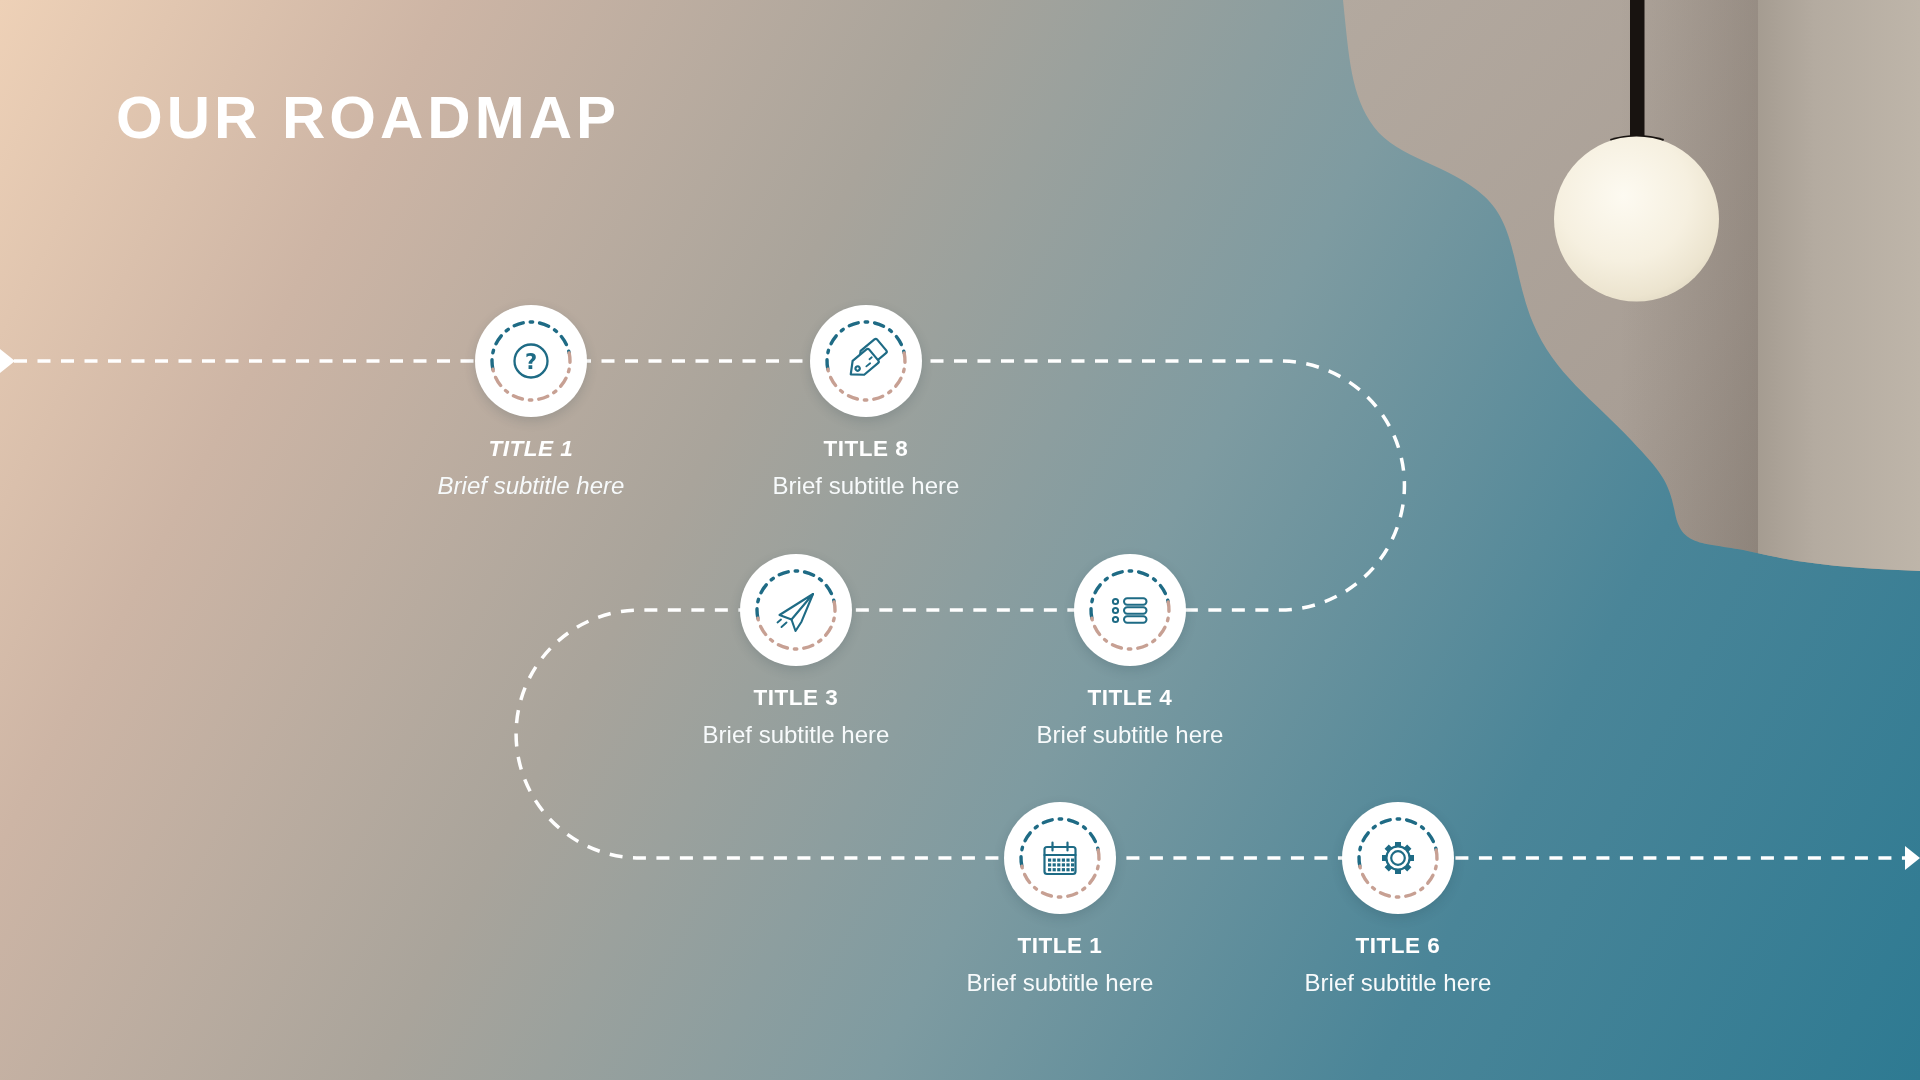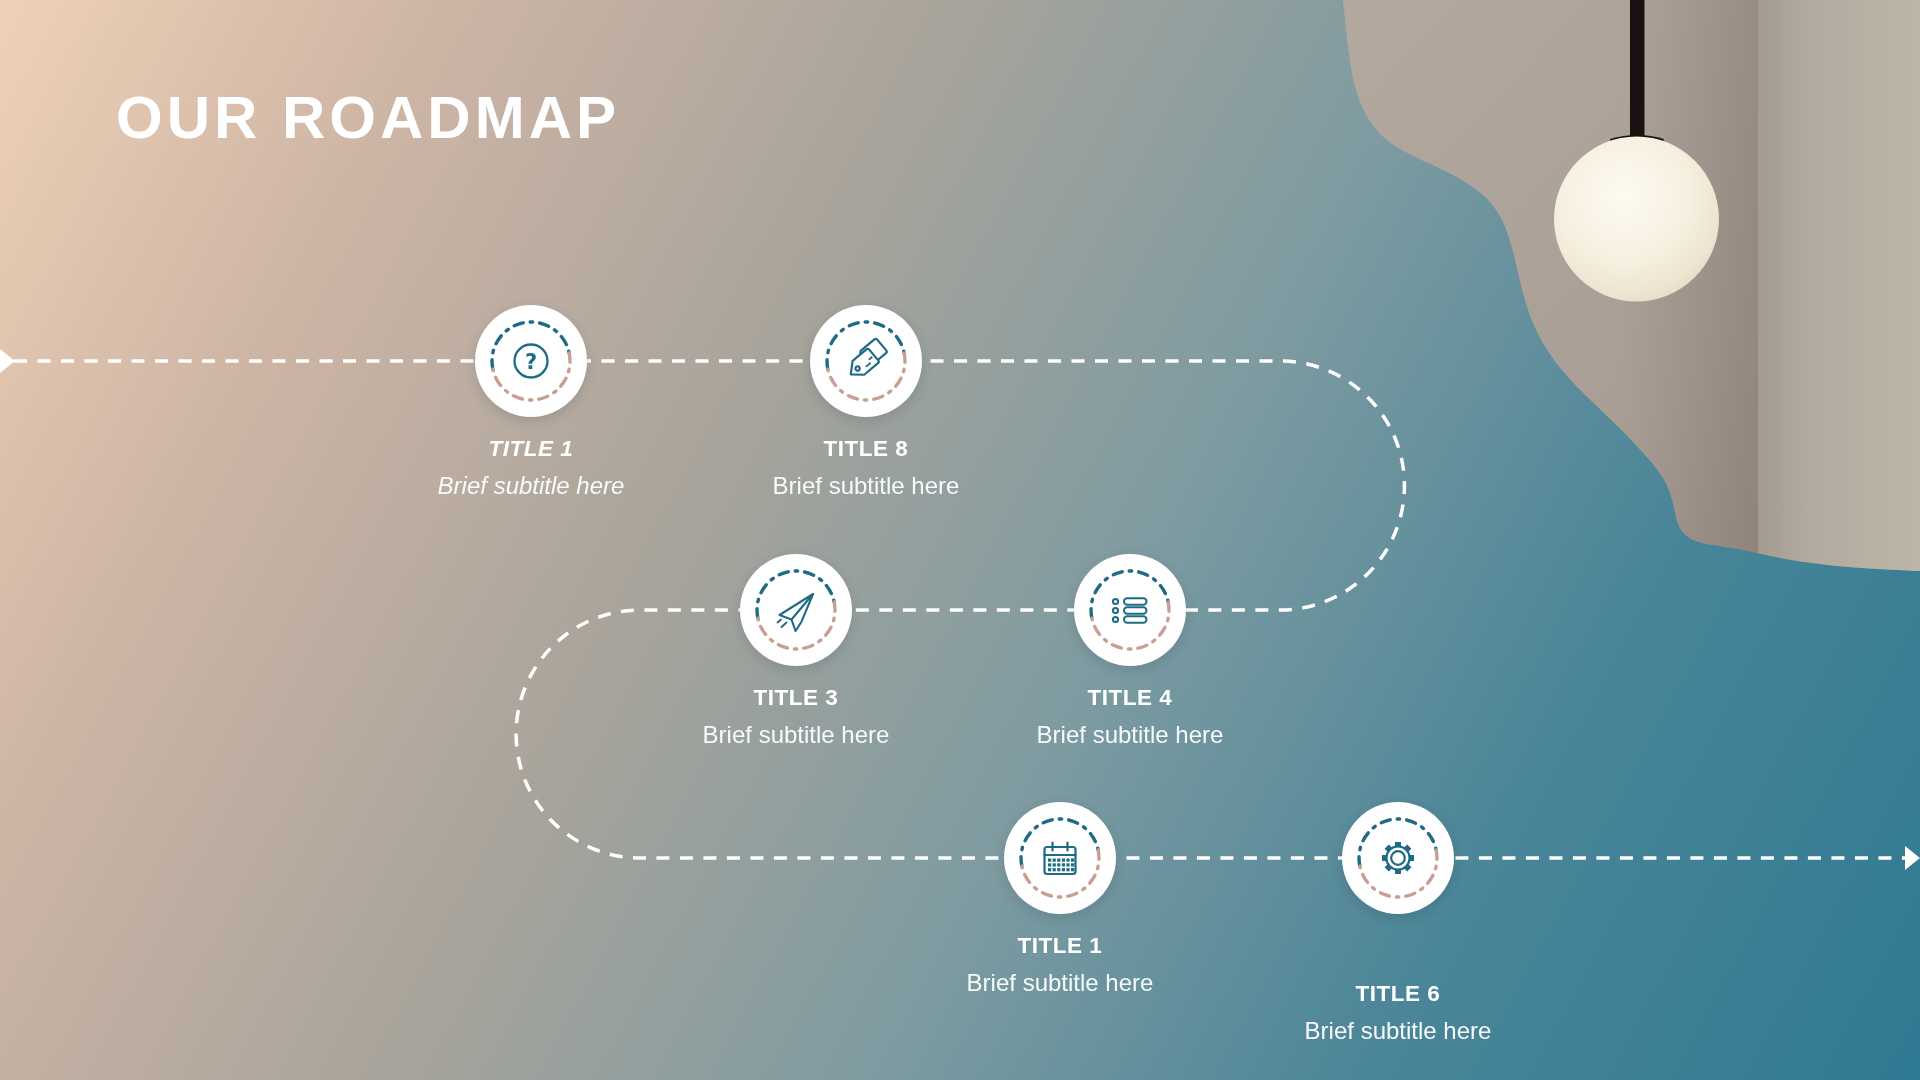--- a/index.html
+++ b/index.html
@@ -199,18 +199,18 @@
       </g>
       <g>
         <g stroke="#1e6b85" stroke-width="6">
           <path d="M66 56 H72 M63.07 63.07 L67.31 67.31 M56 66 V72 M48.93 63.07 L44.69 67.31 M46 56 H40 M48.93 48.93 L44.69 44.69 M56 46 V40 M63.07 48.93 L67.31 44.69"></path>
         </g>
         <circle cx="56" cy="56" r="11.6" fill="#ffffff" stroke="#1e6b85" stroke-width="2.2"></circle>
         <circle cx="56" cy="56" r="6.8" fill="#ffffff" stroke="#1e6b85" stroke-width="2.2"></circle>
       </g>
     </svg>
   </div>
-  <div class="label" style="left:1398px;top:935px;margin-top:48px;">
+  <div class="label" style="left:1398px;top:935px;">
     <p class="t">TITLE 6</p>
     <p class="s">Brief subtitle here</p>
   </div>
 
 </div>
 
 </body></html>

